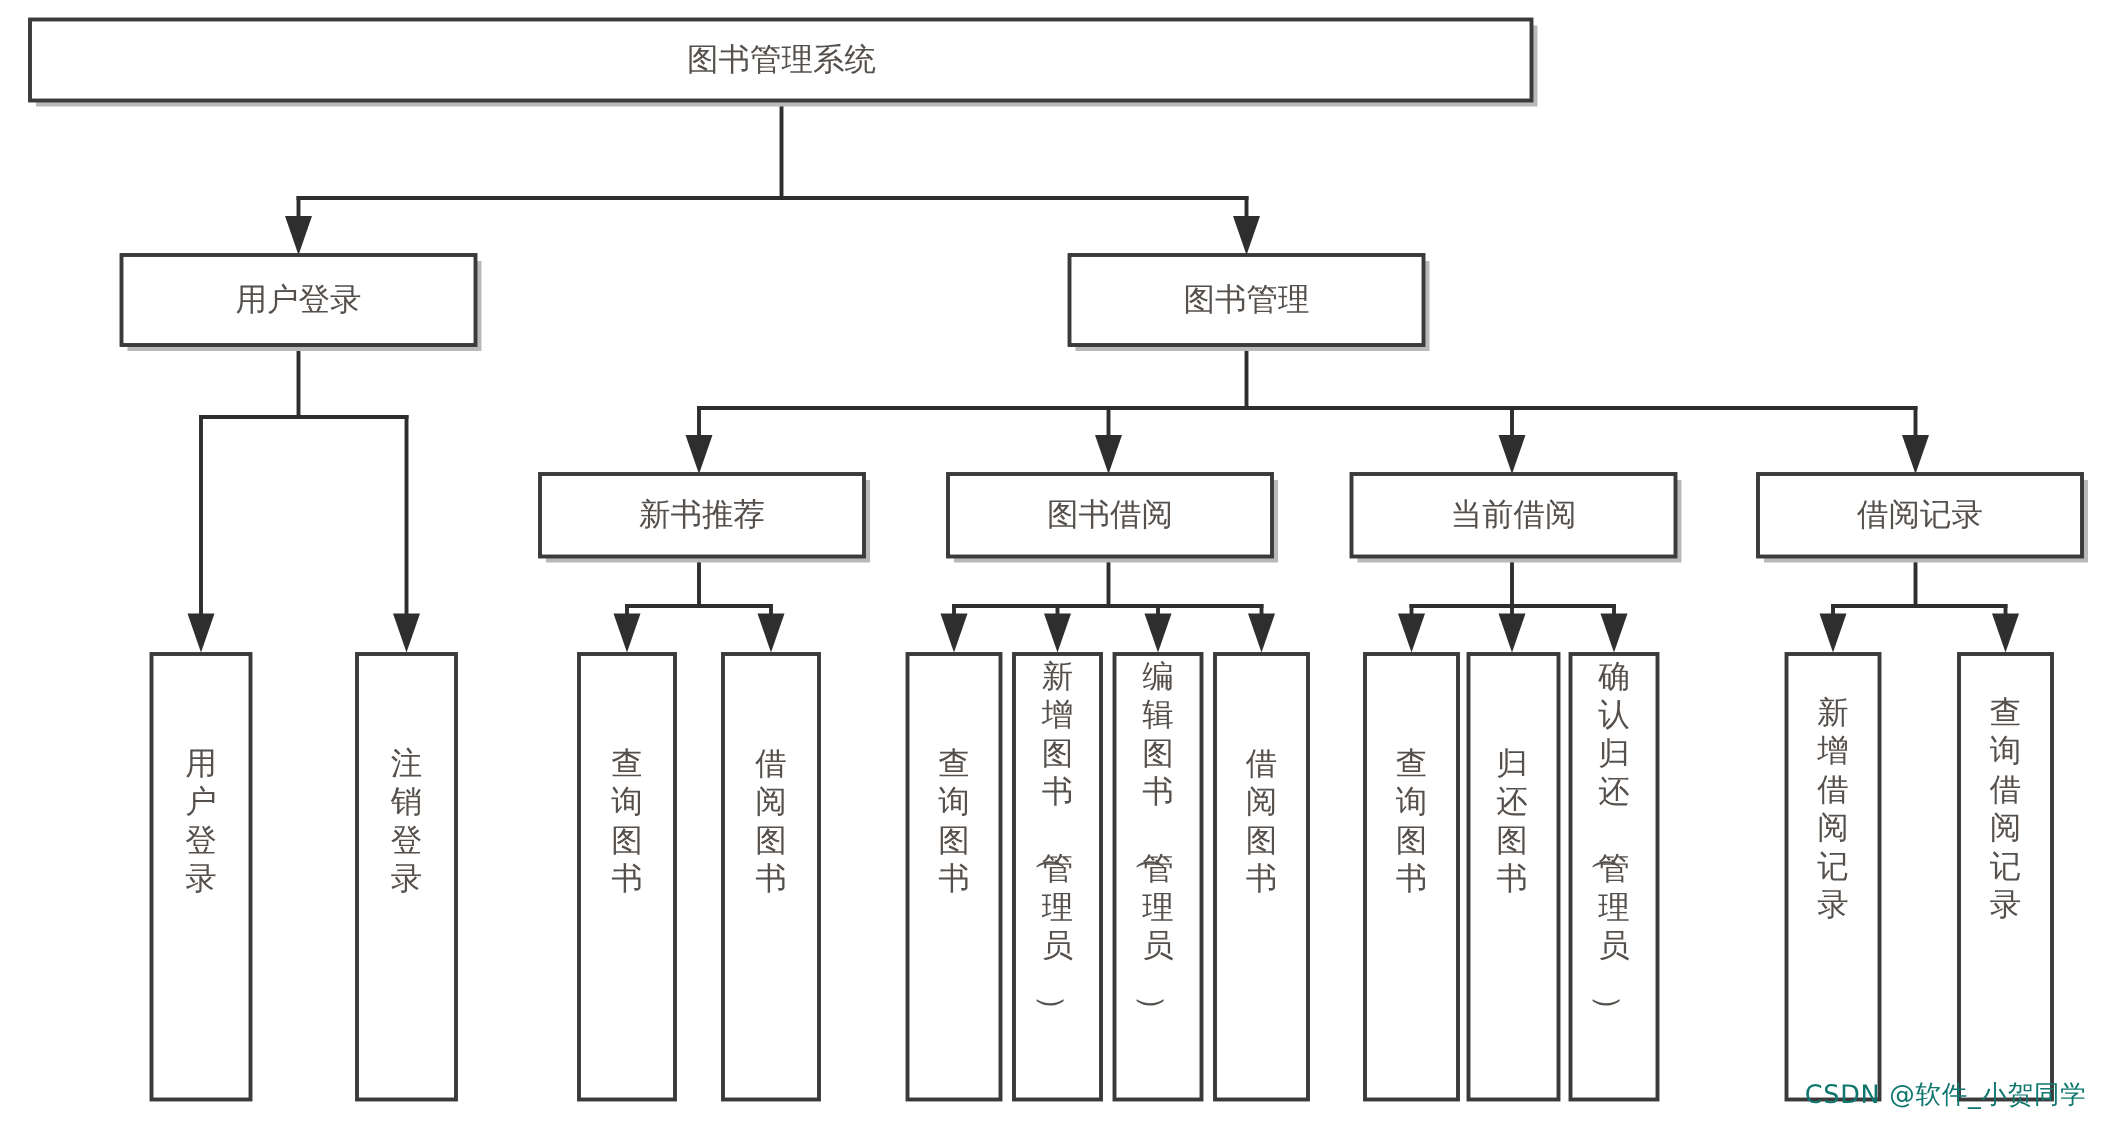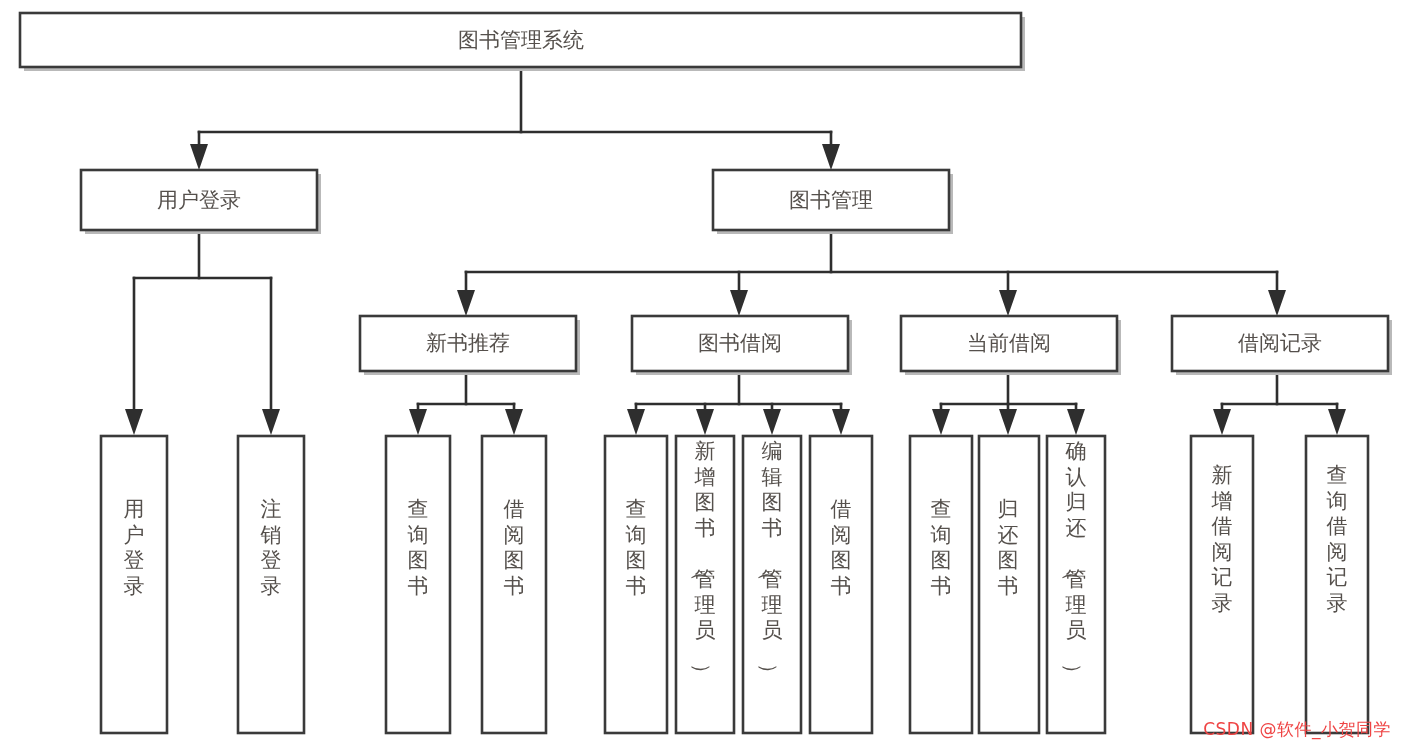--- a/index.html
+++ b/index.html
@@ -57,21 +57,21 @@
   .node-label-v {
     fill: #55504c;
     font-family: "DejaVu Sans", "Liberation Sans", sans-serif;
     font-size: 21px;
     text-anchor: middle;
   }
   .watermark {
     position: absolute;
     right: 14px;
     bottom: 6px;
-    color: #ef4444;
+    color: #0f766e;
     font-size: 17px;
     font-family: "DejaVu Sans", "Liberation Sans", sans-serif;
     letter-spacing: 0.5px;
     white-space: nowrap;
     pointer-events: none;
   }
 </style>
 </head>
 <body>
 

